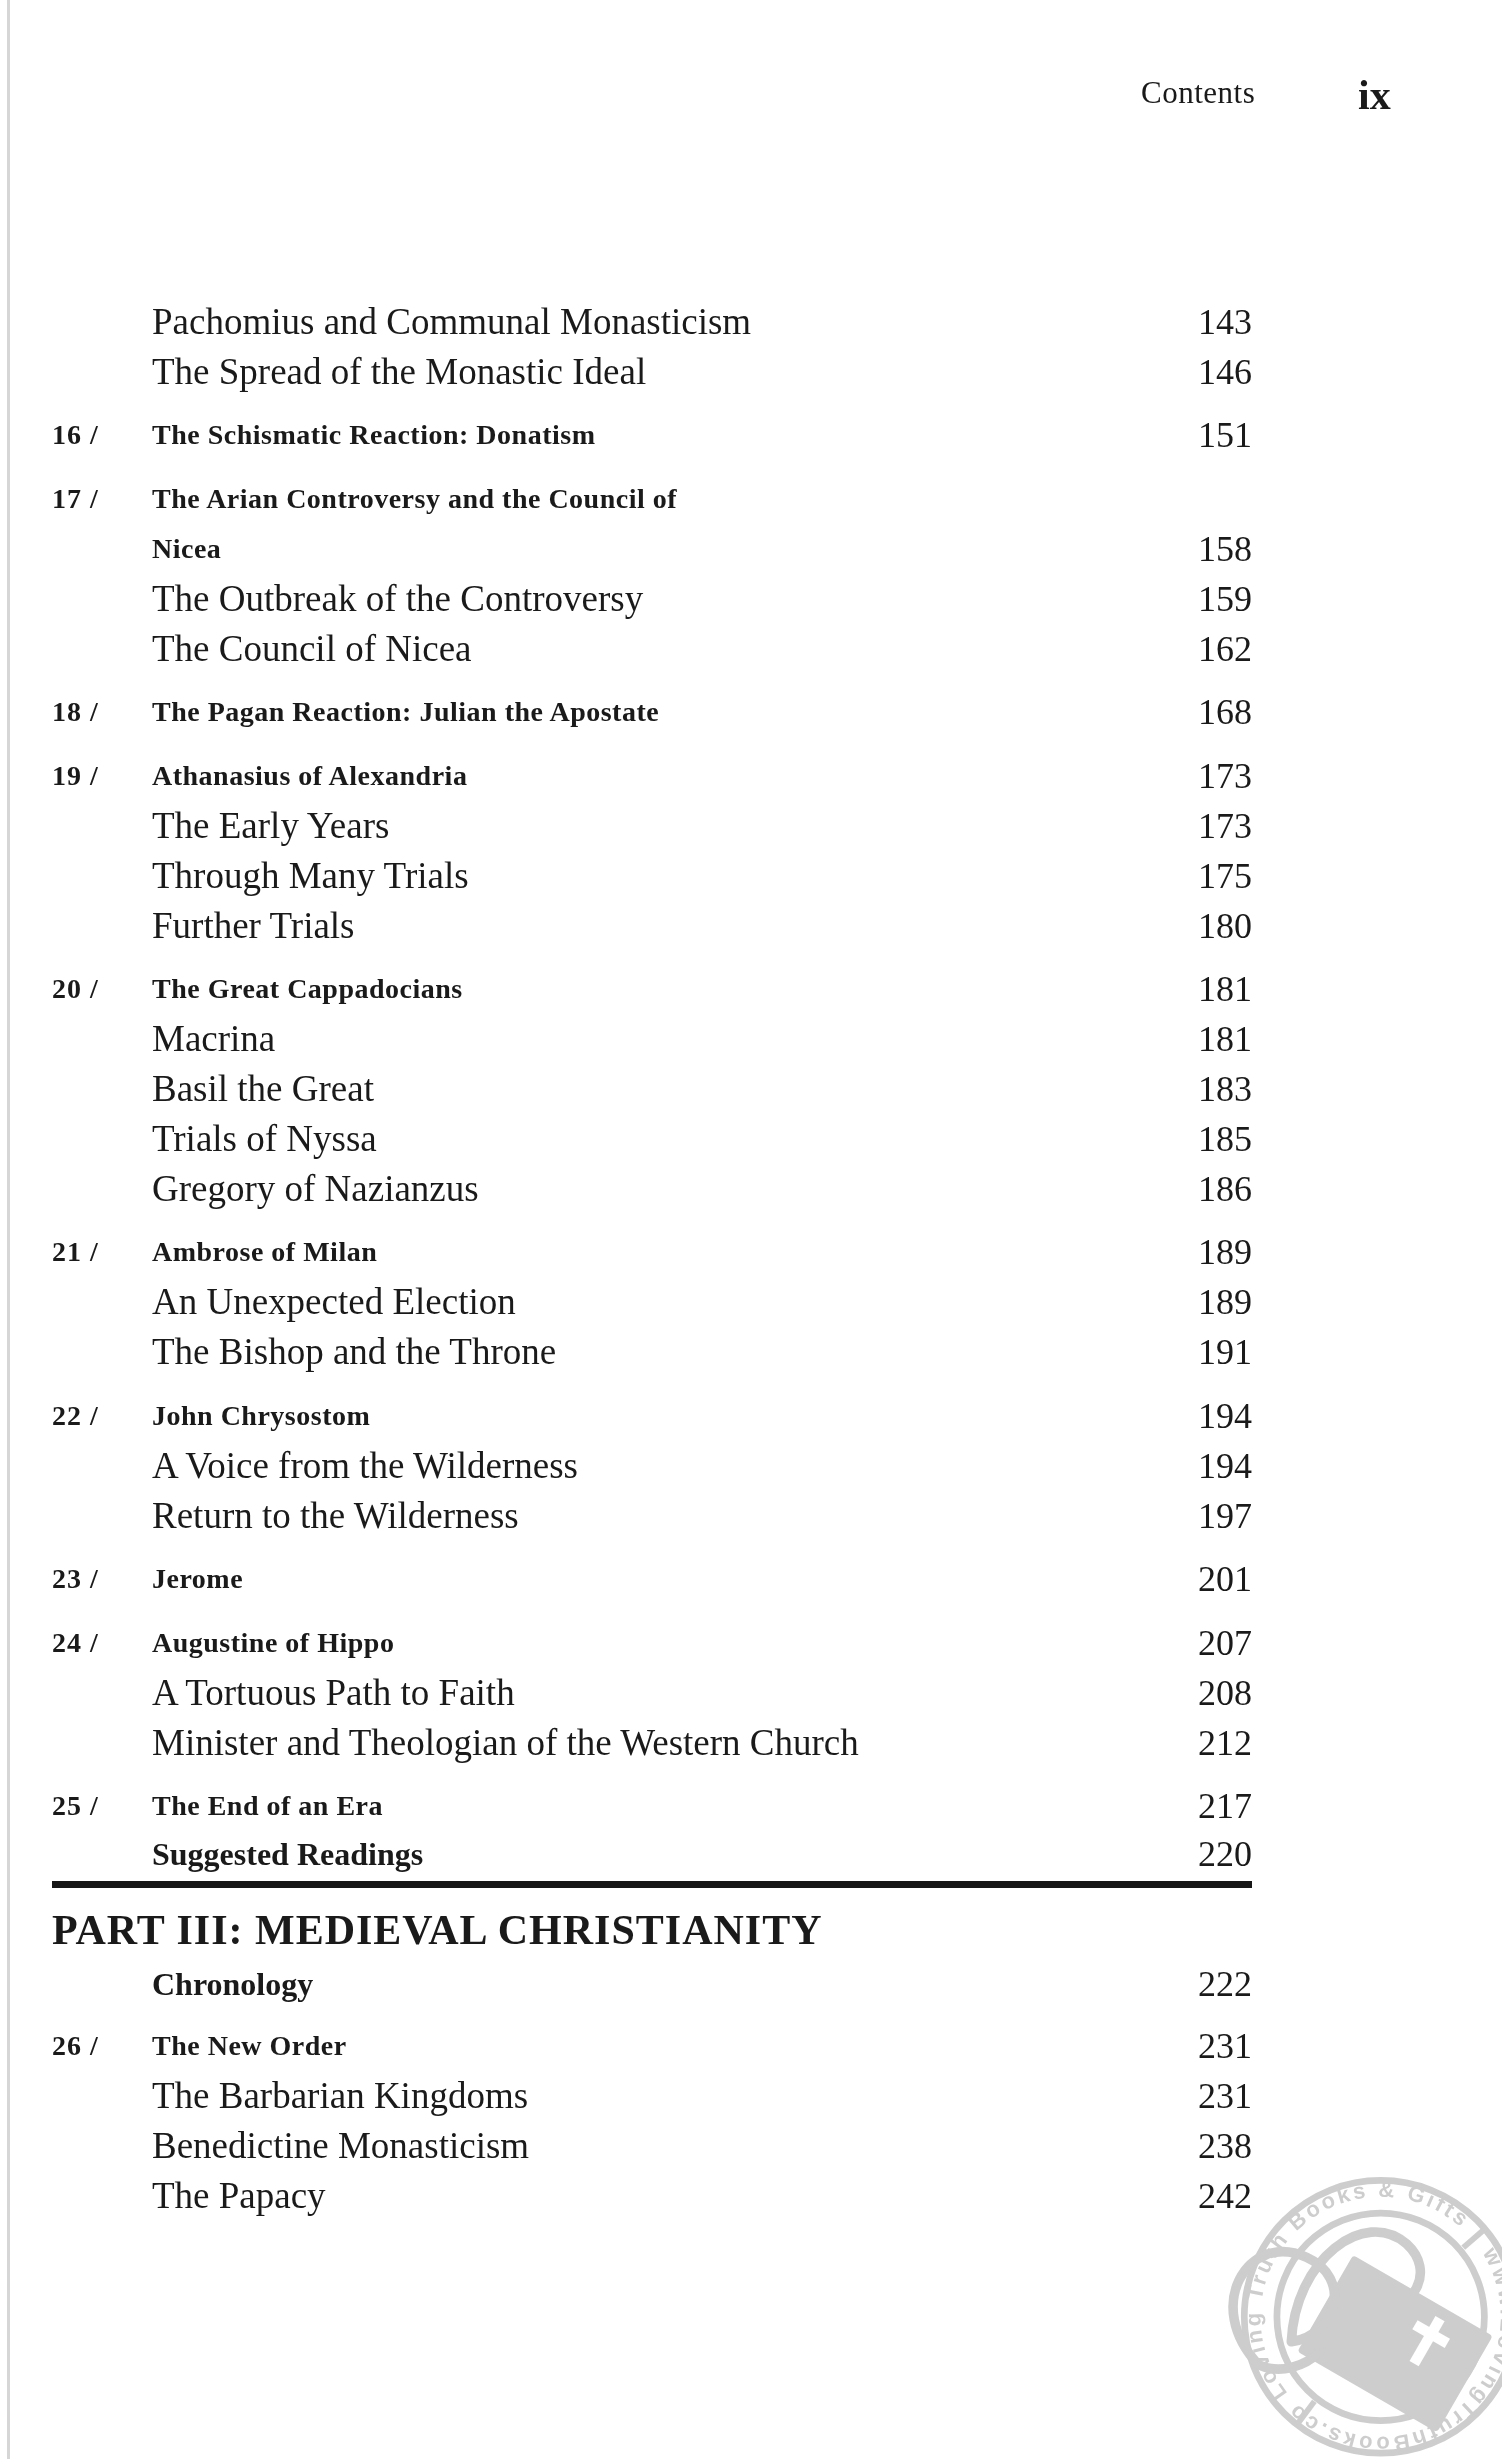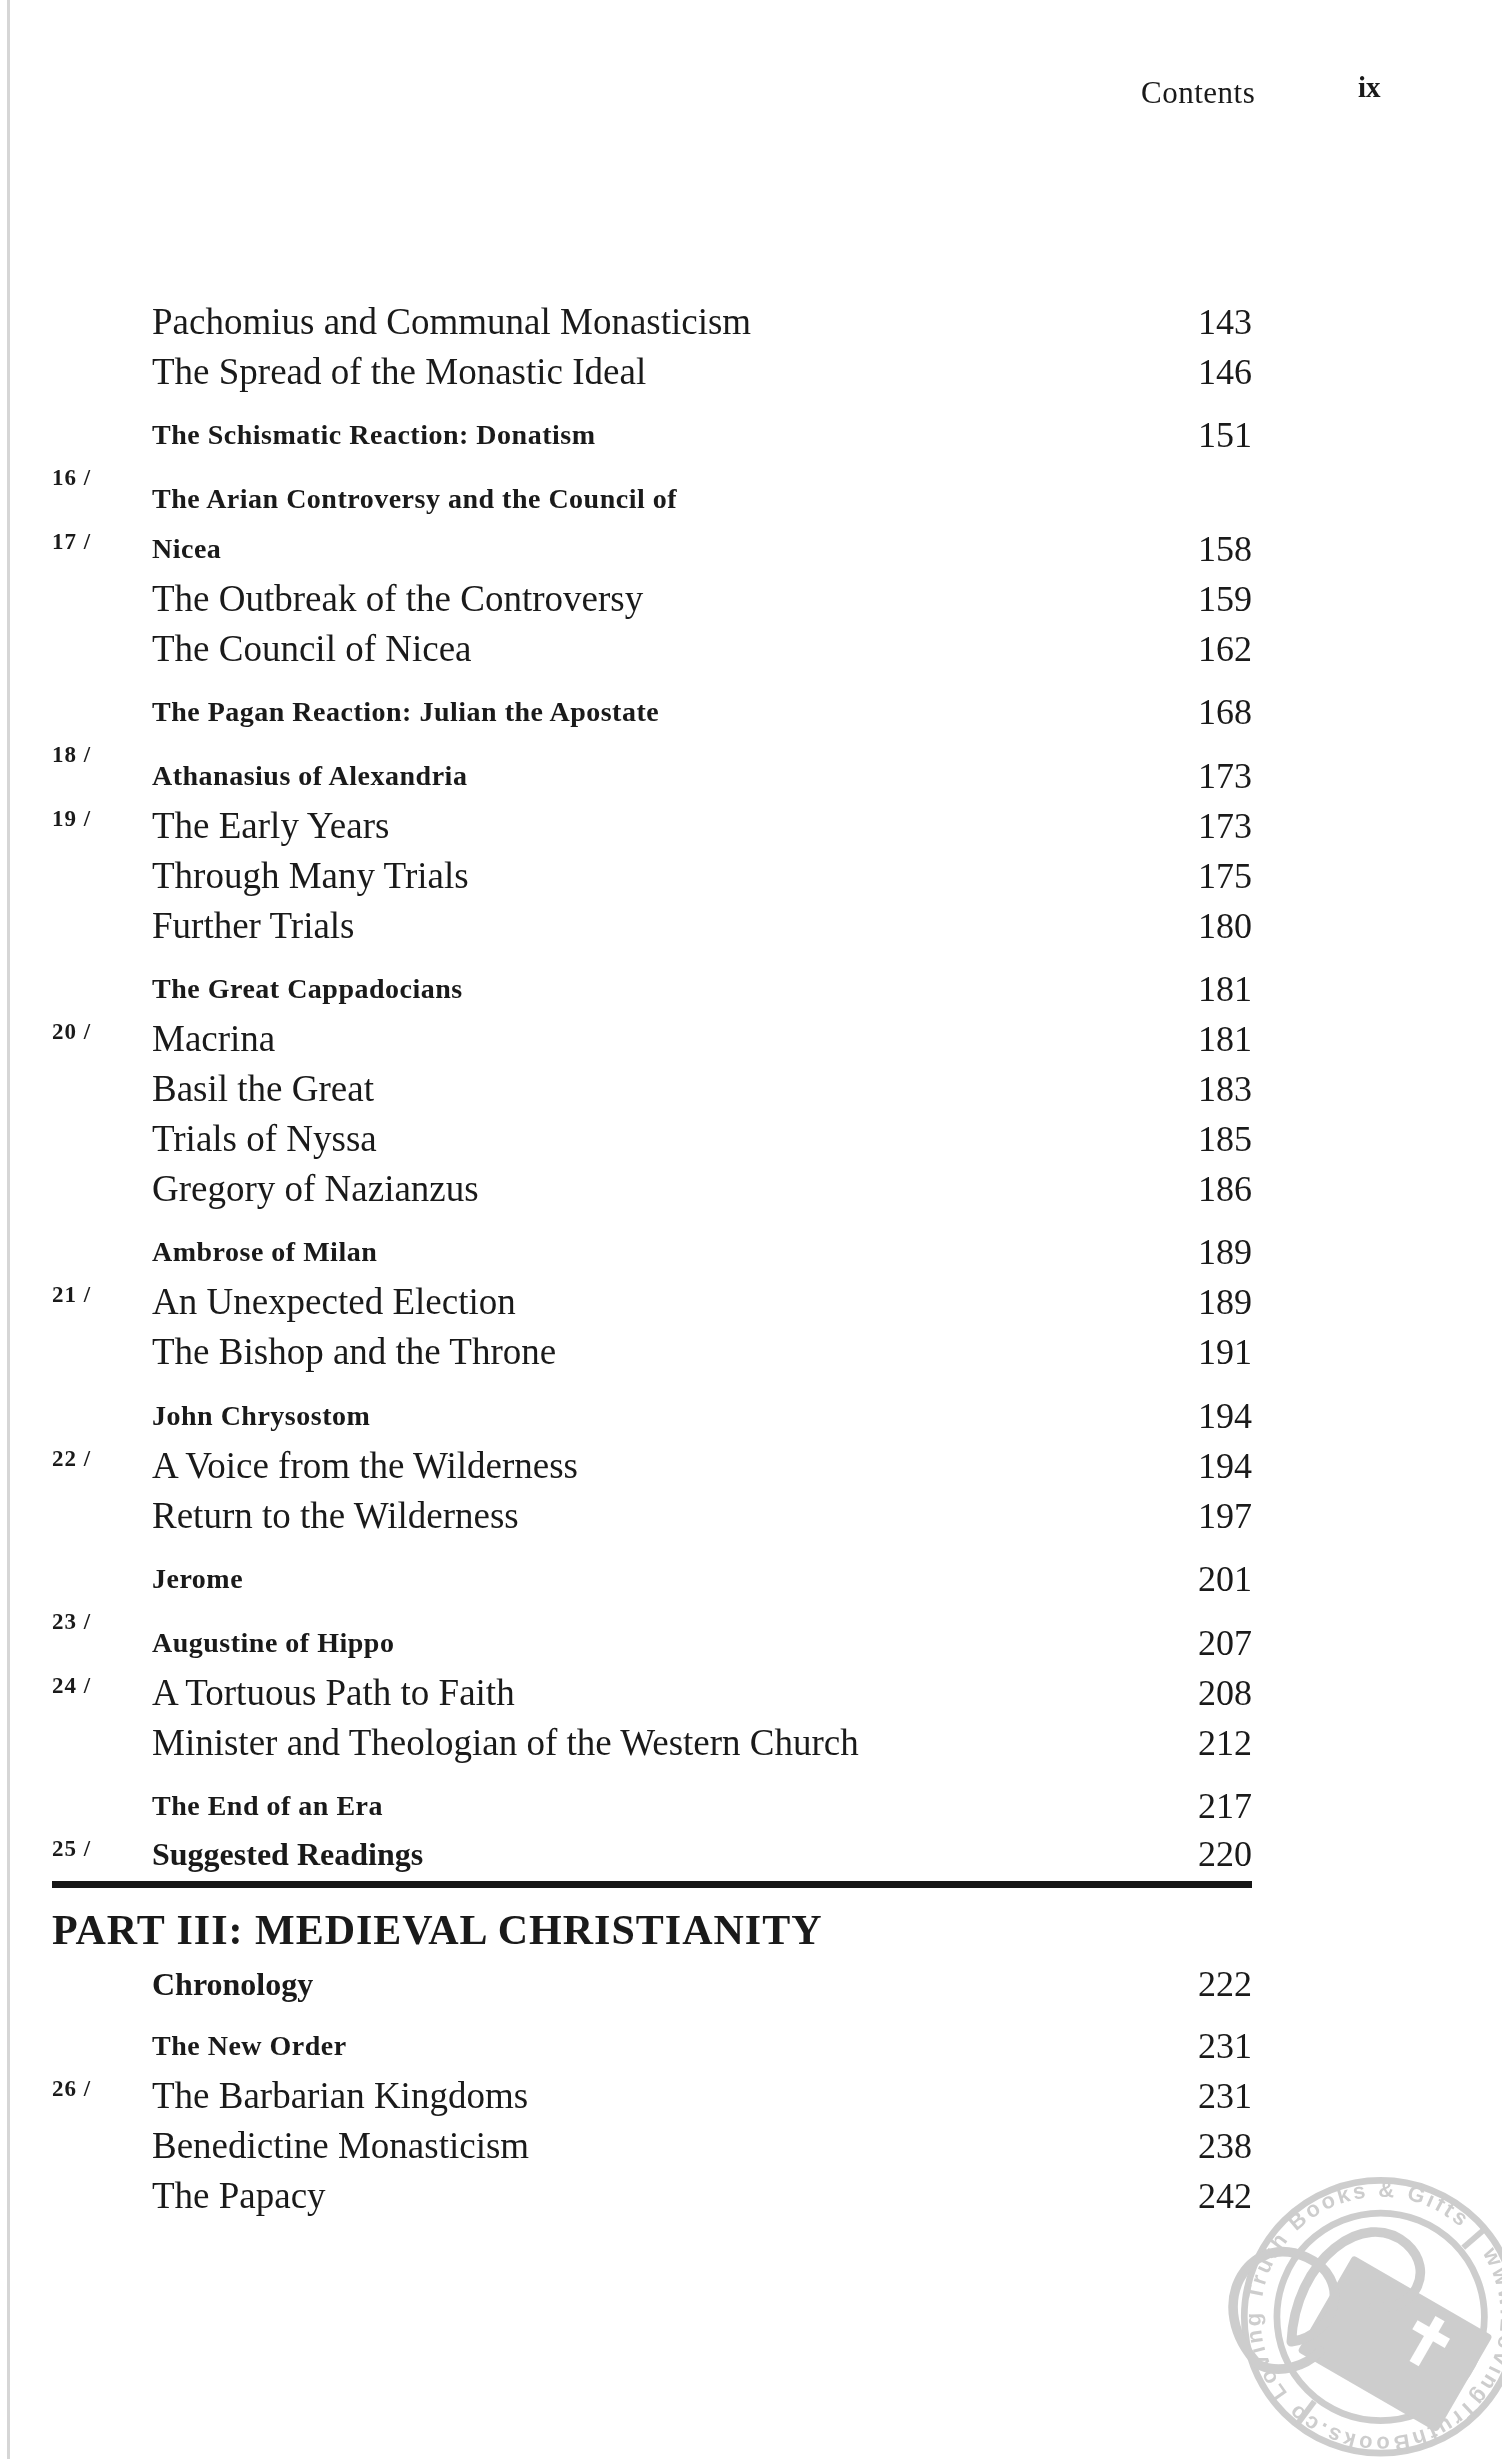--- a/index.html
+++ b/index.html
@@ -4,25 +4,25 @@
 <style>
   html,body{margin:0;padding:0;}
   body{
     width:1503px;height:2459px;position:relative;overflow:hidden;
     background:#ffffff;color:#1a1a1a;
     font-family:"Liberation Serif","DejaVu Serif",serif;
   }
   .edge-line{position:absolute;left:6.7px;top:0;width:2.9px;height:2459px;background:#d6d6d6;}
   .running-header{position:absolute;top:0;left:0;width:100%;height:134px;}
   .running-title{position:absolute;left:1141px;top:75px;font-size:31px;letter-spacing:0.5px;}
-  .folio{position:absolute;left:1358px;top:71px;font-size:29px;font-weight:700;}
+  .folio{position:absolute;left:1358px;top:71px;font-size:42px;font-weight:700;}
   .toc-block{position:absolute;left:52px;top:297px;width:1200px;}
   .part-block{position:absolute;left:52px;top:1881px;width:1200px;}
   .row{display:grid;grid-template-columns:100px 1fr 125px;height:50px;line-height:50px;white-space:nowrap;}
-  .row .num{font-size:23px;font-weight:700;letter-spacing:1px;margin-top:43px;}
+  .row .num{font-size:28px;font-weight:700;letter-spacing:1px;}
   .row .pg{text-align:right;font-size:36px;}
   .row.sub .label{font-size:37px;}
   .row.chapter{margin-top:13.4px;}
   .row.chapter .label,.row.chapter-cont .label{font-size:28px;font-weight:700;letter-spacing:0.5px;}
   .row.small{height:47px;line-height:47px;}
   .row.small .label{font-size:32px;font-weight:bold;}
   .divider{height:6.7px;background:#161616;}
   .part-heading{margin:15.4px 0 3.8px 0;font-size:42px;font-weight:700;letter-spacing:1px;line-height:54px;white-space:nowrap;}
   .stamp-svg{position:absolute;left:0;top:0;width:1503px;height:2459px;opacity:.5;pointer-events:none;}
   .stamp-text{font-family:"Liberation Sans","DejaVu Sans",sans-serif;font-size:23px;font-weight:700;letter-spacing:3px;}

